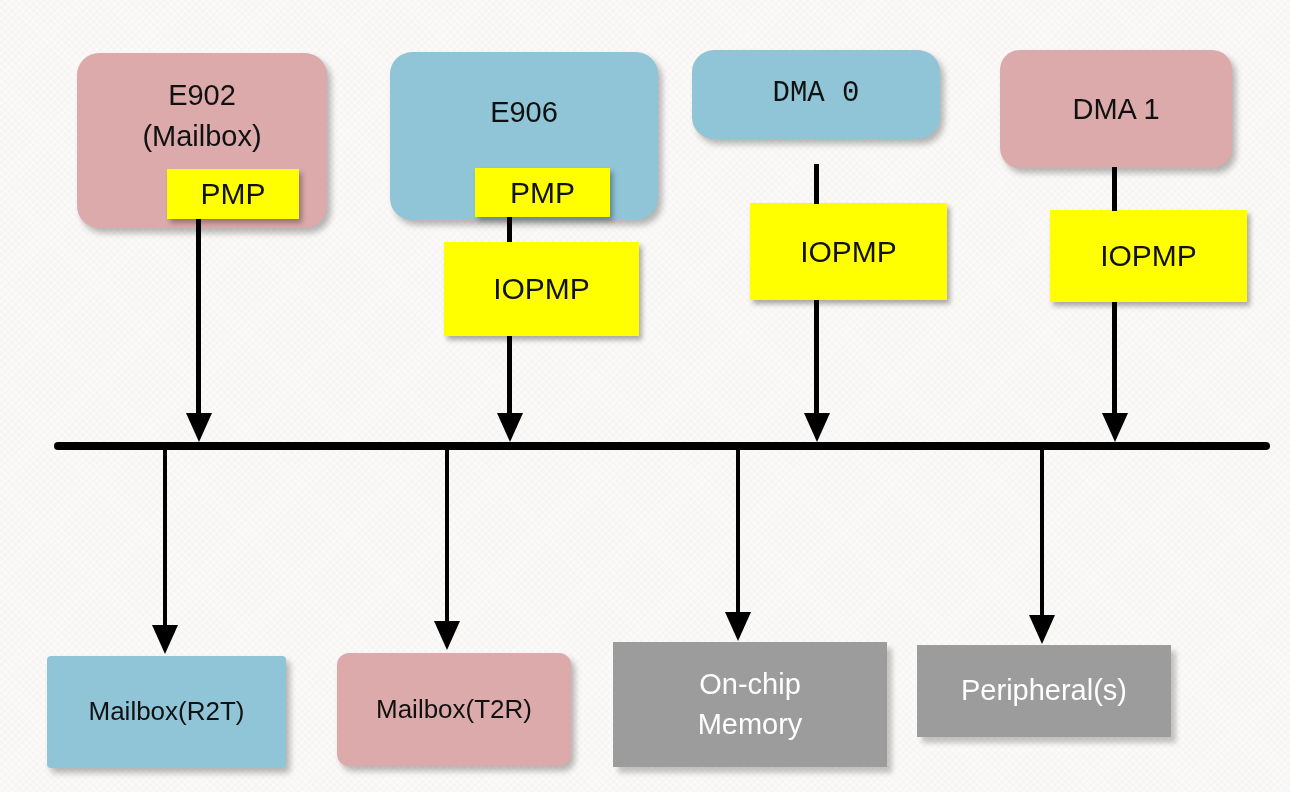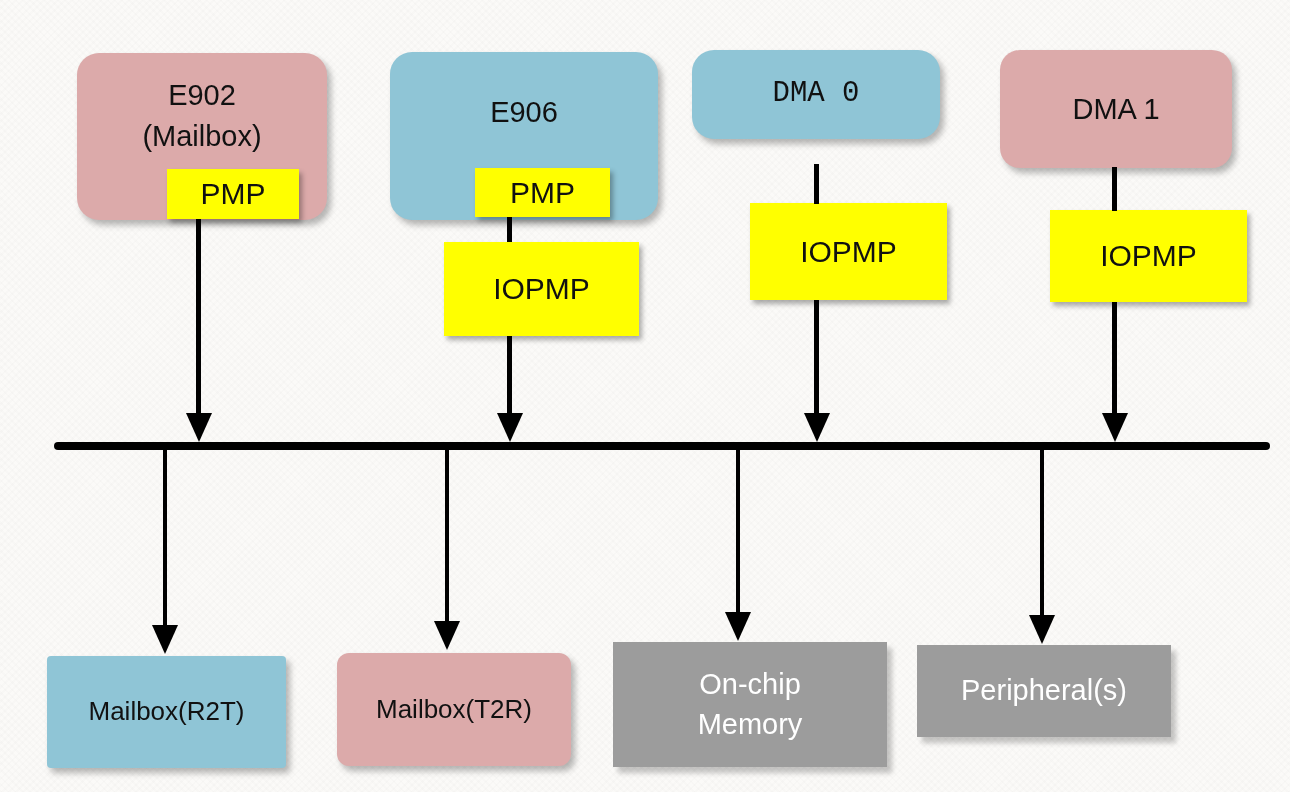--- a/index.html
+++ b/index.html
@@ -59,21 +59,21 @@
     width:1216px; height:8px;
     background:#000;
     border-radius:4px;
   }
 </style>
 </head>
 <body>
 
 <div id="canvas">
 
-  <div class="rnode pink" style="left:77px; top:53px; width:250px; height:167px; padding-bottom:0;">
+  <div class="rnode pink" style="left:77px; top:53px; width:250px; height:167px; padding-bottom:8px;">
     <div style="padding-bottom:42px;">
       <div>E902</div>
       <div>(Mailbox)</div>
     </div>
   </div>
 
   <div class="rnode blue" style="left:390px; top:52px; width:268px; height:168px;">
     <div style="padding-bottom:48px;">E906</div>
   </div>
 

